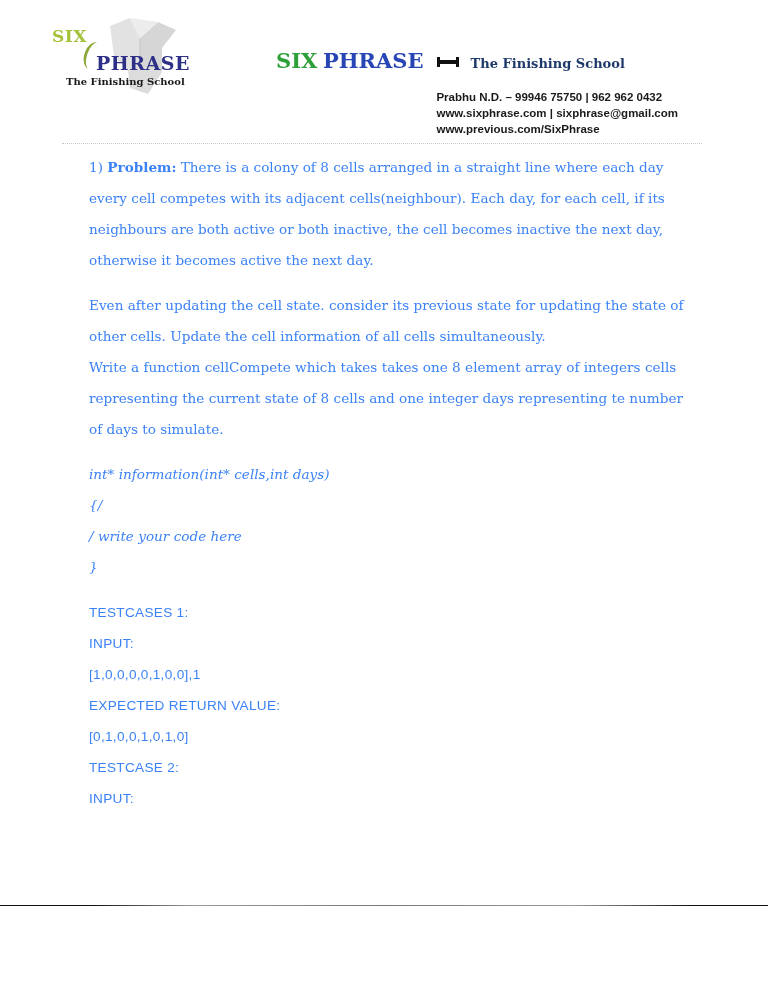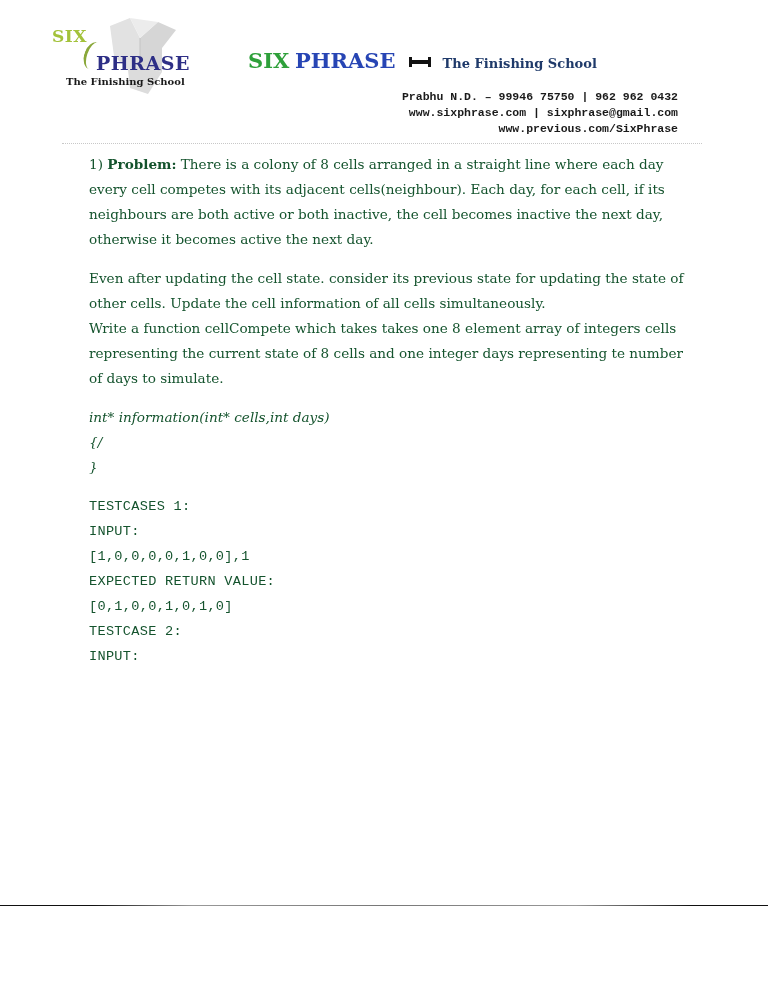--- a/index.html
+++ b/index.html
@@ -4,38 +4,38 @@
 <style>
   html, body { margin:0; padding:0; background:#ffffff; }
   body { width:768px; height:994px; position:relative; overflow:hidden; font-family:"DejaVu Serif", serif; color:#1a1a1a; }
   .logo { position:absolute; left:44px; top:18px; width:160px; height:80px; }
   .logo-graphic { position:absolute; left:56px; top:0; width:80px; height:80px; }
   .logo-six { position:absolute; left:8px; top:8px; font-family:"DejaVu Serif", serif; font-weight:bold; font-size:17px; color:#a3c23a; letter-spacing:0.5px; }
   .logo-phrase { position:absolute; left:52px; top:34px; font-family:"DejaVu Serif", serif; font-weight:bold; font-size:19px; color:#2e2f86; letter-spacing:0.5px; }
   .logo-tag { position:absolute; left:22px; top:58px; font-family:"DejaVu Serif", serif; font-weight:bold; font-size:10px; color:#1a1a1a; }
   .logo-swoosh { position:absolute; left:40px; top:24px; width:16px; height:28px; border-left:3px solid #8aa83a; border-radius:50% 0 0 50%; transform:rotate(18deg); }
 
-  .brand { position:absolute; left:248px; top:48px; font-family:"DejaVu Serif", serif; font-weight:bold; white-space:nowrap; }
+  .brand { position:absolute; left:276px; top:48px; font-family:"DejaVu Serif", serif; font-weight:bold; white-space:nowrap; }
   .brand-six { color:#2ea03a; font-size:21px; letter-spacing:0px; }
   .brand-phrase { color:#2745b4; font-size:21px; }
   .brand-dash { display:inline-block; width:22px; height:4px; background:#111; vertical-align:middle; margin:0 6px 0 8px; position:relative; top:-2px; }
   .brand-dash::before, .brand-dash::after { content:""; position:absolute; top:-3px; width:3px; height:10px; background:#111; }
   .brand-dash::before { left:0; } .brand-dash::after { right:0; }
   .brand-sub { color:#1f3a6a; font-size:13px; }
 
-  .contact { position:absolute; right:90px; top:89px; text-align:right; font-family:Liberation Mono, monospace; font-weight:bold; font-size:11.5px; line-height:16px; color:#1a1a1a; }
+  .contact { position:absolute; right:90px; top:89px; font-family:Liberation Sans, sans-serif; font-weight:bold; font-size:11.5px; line-height:16px; color:#1a1a1a; }
   .header-rule { position:absolute; left:62px; top:143px; width:640px; border-top:1px dotted #c8c8c8; }
 
-  .content { position:absolute; left:89px; top:152px; width:600px; font-family:"DejaVu Serif", serif; font-size:13.6px; line-height:25px; color:#14532d; }
+  .content { position:absolute; left:89px; top:152px; width:600px; font-family:"DejaVu Serif", serif; font-size:13.6px; line-height:31px; color:#3b82f6; }
   .content p { margin:0; }
   .gap { height:14px; }
   .gap2 { height:14px; }
   .b { font-weight:bold; }
   .code { font-style:italic; }
-  .mono-ish { font-family:Liberation Mono, monospace; letter-spacing:0.3px; }
+  .mono-ish { font-family:Liberation Sans, sans-serif; letter-spacing:0.3px; }
 
   .footer-rule { position:absolute; left:0; top:905px; width:768px; height:1px; background:linear-gradient(to right,#111 0%,#111 12%,#999 25%,#777 50%,#999 75%,#111 90%,#111 100%); }
 </style>
 </head>
 <body>
 
 <div class="logo">
   <svg class="logo-graphic" viewBox="0 0 80 80" width="80" height="80">
     <polygon points="10,8 30,0 40,20 40,48 28,52 14,38" fill="#e2e2e2"></polygon>
     <polygon points="40,20 58,4 76,12 62,30 62,54 40,48" fill="#d6d6d6"></polygon>
@@ -68,20 +68,21 @@
   <p>
     <span>1)</span>
     <span class="b">Problem:</span><span> There is a colony of 8 cells arranged in a straight line where each day every cell competes with its adjacent cells(neighbour). Each day, for each cell, if its neighbours are both active or both inactive, the cell becomes inactive the next day, otherwise it becomes active the next day.</span>
   </p>
   <div class="gap"></div>
   <p>Even after updating the cell state. consider its previous state for updating the state of other cells. Update the cell information of all cells simultaneously.</p>
   <p>Write a function cellCompete which takes takes one 8 element array of integers cells representing the current state of 8 cells and one integer days representing te number of days to simulate.</p>
   <div class="gap2"></div>
   <p class="code">int* information(int* cells,int days)</p>
   <p class="code">{/</p>
+  <p class="code">/ write your code here</p>
   <p class="code">}</p>
   <div class="gap2"></div>
   <p class="mono-ish">TESTCASES 1:</p>
   <p class="mono-ish">INPUT:</p>
   <p class="mono-ish">[1,0,0,0,0,1,0,0],1</p>
   <p class="mono-ish">EXPECTED RETURN VALUE:</p>
   <p class="mono-ish">[0,1,0,0,1,0,1,0]</p>
   <p class="mono-ish">TESTCASE 2:</p>
   <p class="mono-ish">INPUT:</p>
 </div>

